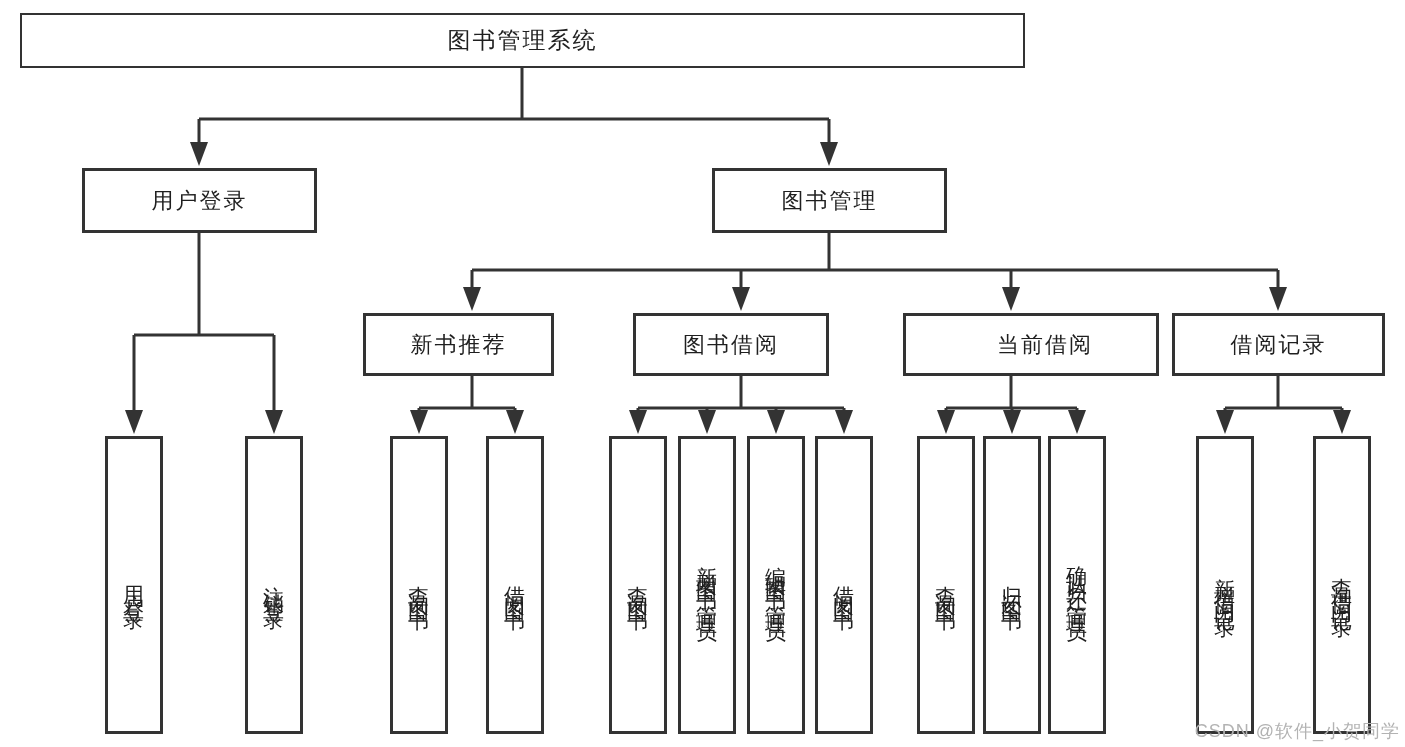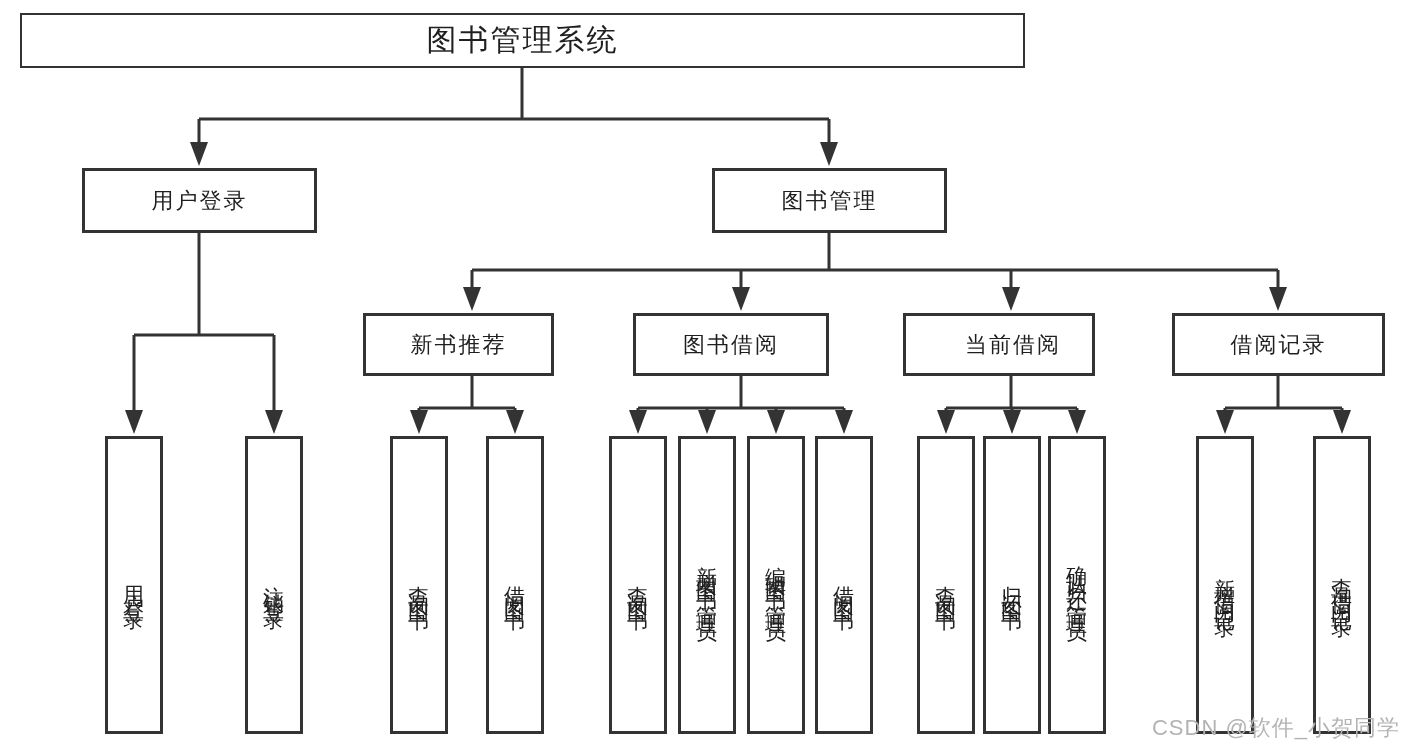--- a/index.html
+++ b/index.html
@@ -6,33 +6,33 @@
   .canvas{
     position:relative;width:1405px;height:747px;background:#ffffff;
     font-family:"Liberation Sans","DejaVu Sans",sans-serif;color:#1f1f1f;overflow:hidden;
   }
   .connectors{position:absolute;left:0;top:0;width:1405px;height:747px;pointer-events:none;}
   .hbox{
     position:absolute;box-sizing:border-box;border:3px solid #333333;background:#ffffff;
     display:flex;align-items:center;justify-content:center;
     font-size:22px;letter-spacing:2px;white-space:nowrap;
   }
-  .hbox.root{border-width:2px;font-size:30px;}
+  .hbox.root{border-width:2px;font-size:23px;}
   .leaf{
     position:absolute;box-sizing:border-box;border:3px solid #333333;background:#ffffff;
     width:58px;height:298px;top:436px;
     display:flex;align-items:center;justify-content:center;
   }
   .leaf .vtext{
     writing-mode:vertical-rl;text-orientation:mixed;
     font-size:21px;letter-spacing:8px;line-height:1.1;white-space:nowrap;
   }
   .watermark{
     position:absolute;right:5px;bottom:4px;
-    font-size:22px;letter-spacing:1px;color:#b3b3b3;white-space:nowrap;
+    font-size:18px;letter-spacing:1px;color:#b3b3b3;white-space:nowrap;
   }
 </style>
 </head>
 <body>
 
 <div class="canvas">
 
   <svg class="connectors" viewBox="0 0 1405 747" xmlns="http://www.w3.org/2000/svg">
     <g stroke="#333333" stroke-width="3" fill="none">
       <path d="M522 68 V119 M199 119 H829 M199 119 V142 M829 119 V142"></path>
@@ -66,21 +66,21 @@
     </g>
   </svg>
 
   <div class="hbox root" style="left:20px;top:13px;width:1005px;height:55px;">图书管理系统</div>
 
   <div class="hbox" style="left:82px;top:168px;width:235px;height:65px;">用户登录</div>
   <div class="hbox" style="left:712px;top:168px;width:235px;height:65px;text-align:right;">图书管理</div>
 
   <div class="hbox" style="left:363px;top:313px;width:191px;height:63px;">新书推荐</div>
   <div class="hbox" style="left:633px;top:313px;width:196px;height:63px;">图书借阅</div>
-  <div class="hbox" style="left:903px;top:313px;width:192px;height:63px;padding-left:28px;">当前借阅</div>
+  <div class="hbox" style="left:903px;top:313px;width:256px;height:63px;padding-left:28px;">当前借阅</div>
   <div class="hbox" style="left:1172px;top:313px;width:213px;height:63px;">借阅记录</div>
 
   <div class="leaf" style="left:105px;">
     <span class="vtext">用户登录</span>
   </div>
   <div class="leaf" style="left:245px;">
     <span class="vtext">注销登录</span>
   </div>
 
   <div class="leaf" style="left:390px;">

